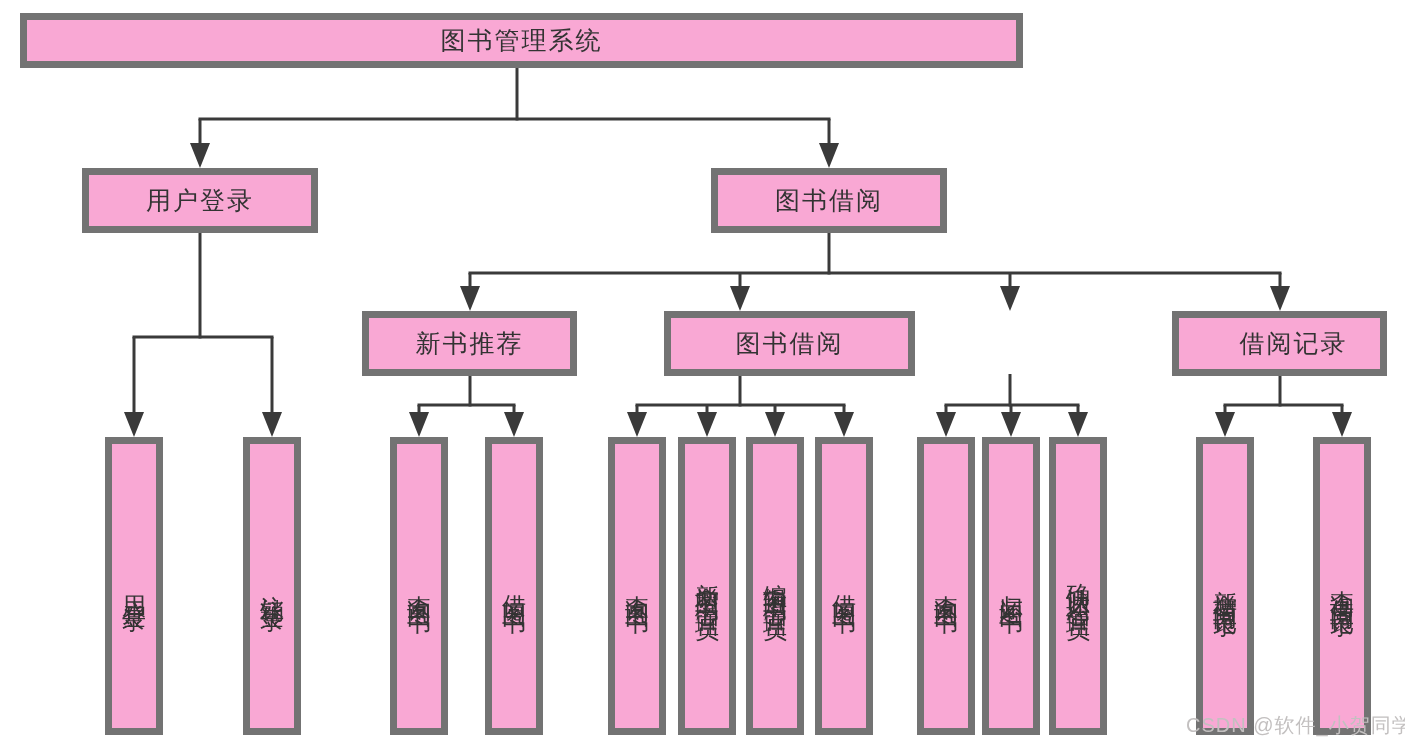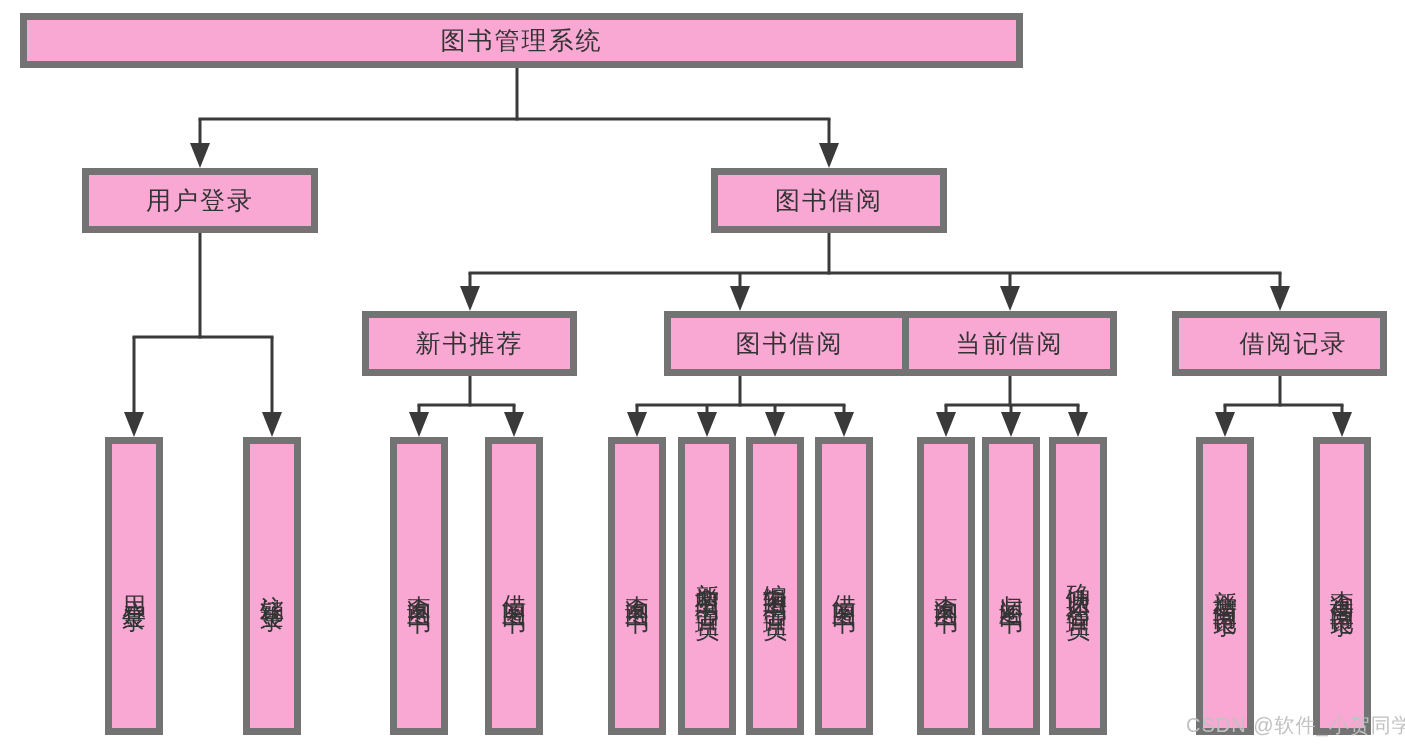--- a/index.html
+++ b/index.html
@@ -127,21 +127,20 @@
     </g>
   </svg>
 
   <div class="node hnode" style="left:20px; top:13px; width:1003px; height:55px;">图书管理系统</div>
 
   <div class="node hnode" style="left:82px; top:168px; width:236px;">用户登录</div>
   <div class="node hnode" style="left:711px; top:168px; width:236px;">图书借阅</div>
 
   <div class="node hnode" style="left:362px; top:311px; width:215px;">新书推荐</div>
   <div class="node hnode" style="left:640px; top:311px; width:251px;margin-left:24px;">图书借阅</div>
-  <div class="node hnode" style="left:902px; top:311px; width:215px;">当前借阅</div>
   <div class="node hnode" style="left:1172px; top:311px; width:215px;padding-left:28px;">借阅记录</div>
 
   <div class="node vnode" style="left:105px;">用户登录</div>
   <div class="node vnode" style="left:243px;">注销登录</div>
 
   <div class="node vnode" style="left:390px;">查询图书</div>
   <div class="node vnode" style="left:485px;">借阅图书</div>
 
   <div class="node vnode" style="left:608px;">查询图书</div>
   <div class="node vnode" style="left:678px;">新增图书（管理员）</div>

